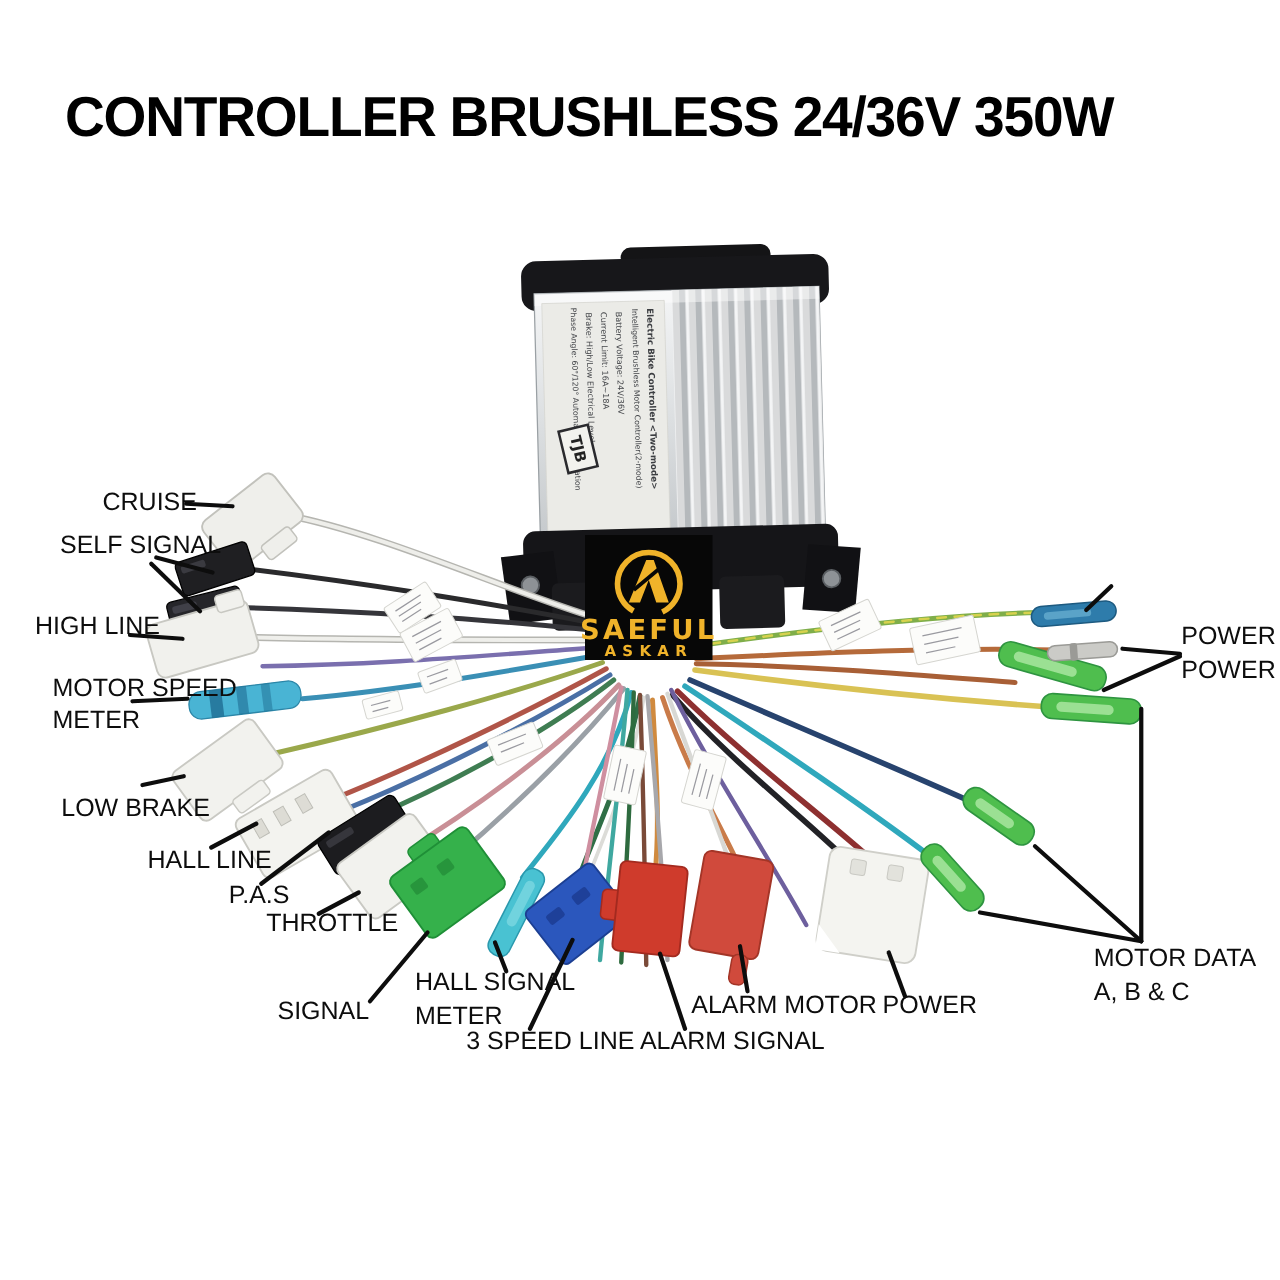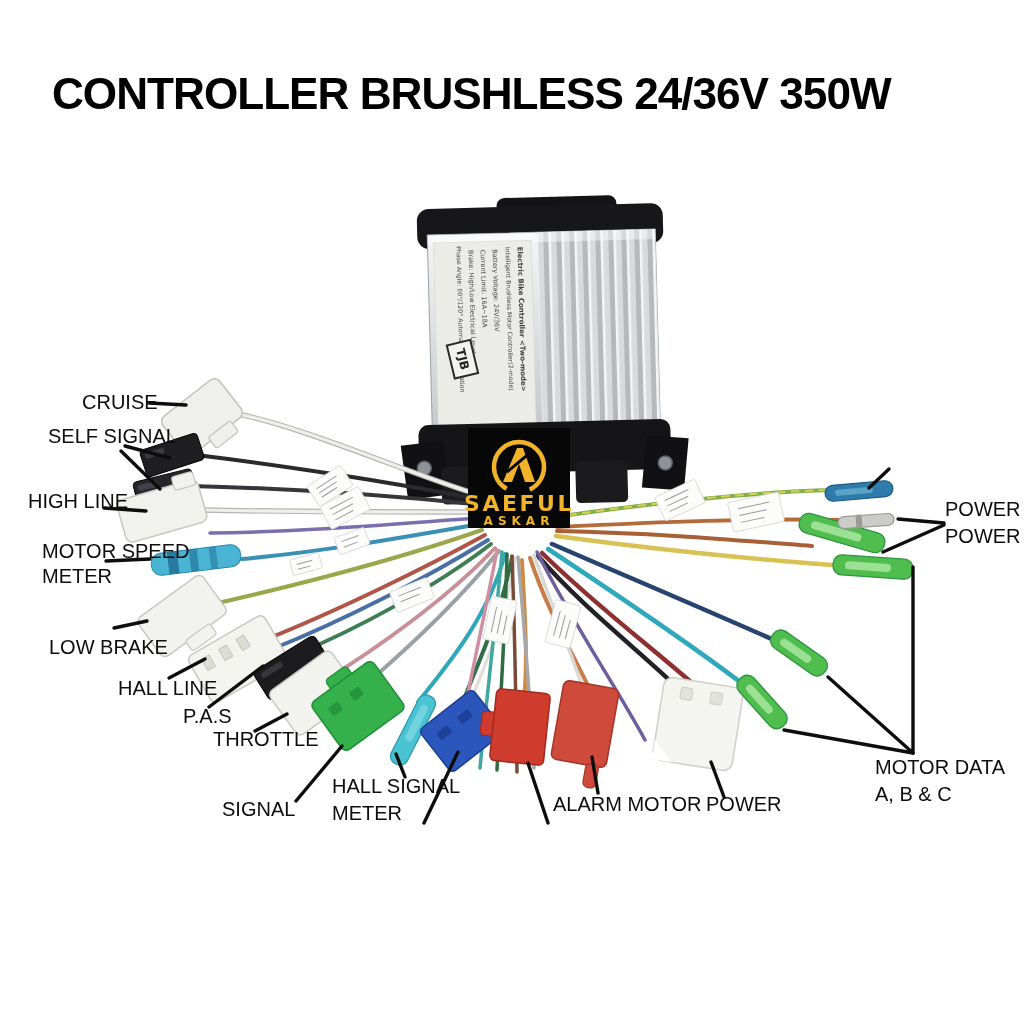--- a/index.html
+++ b/index.html
@@ -274,19 +274,20 @@
   <div class="lbl" style="left:28px;top:491px">HIGH LINE</div>
   <div class="lbl" style="left:42px;top:541px">MOTOR SPEED</div>
   <div class="lbl" style="left:42px;top:566px">METER</div>
   <div class="lbl" style="left:49px;top:637px">LOW BRAKE</div>
   <div class="lbl" style="left:118px;top:678px">HALL LINE</div>
   <div class="lbl" style="left:183px;top:706px">P.A.S</div>
   <div class="lbl" style="left:213px;top:729px">THROTTLE</div>
   <div class="lbl" style="left:222px;top:799px">SIGNAL</div>
   <div class="lbl" style="left:332px;top:776px">HALL SIGNAL</div>
   <div class="lbl" style="left:332px;top:803px">METER</div>
+  <div class="lbl" style="left:373px;top:823px">3 SPEED LINE ALARM SIGNAL</div>
   <div class="lbl" style="left:553px;top:794px">ALARM MOTOR</div>
   <div class="lbl" style="left:706px;top:794px">POWER</div>
   <div class="lbl" style="left:875px;top:757px">MOTOR DATA</div>
   <div class="lbl" style="left:875px;top:784px">A, B &amp; C</div>
   <div class="lbl" style="left:945px;top:499px">POWER</div>
   <div class="lbl" style="left:945px;top:526px">POWER</div>
 </div>
 
 </body></html>

